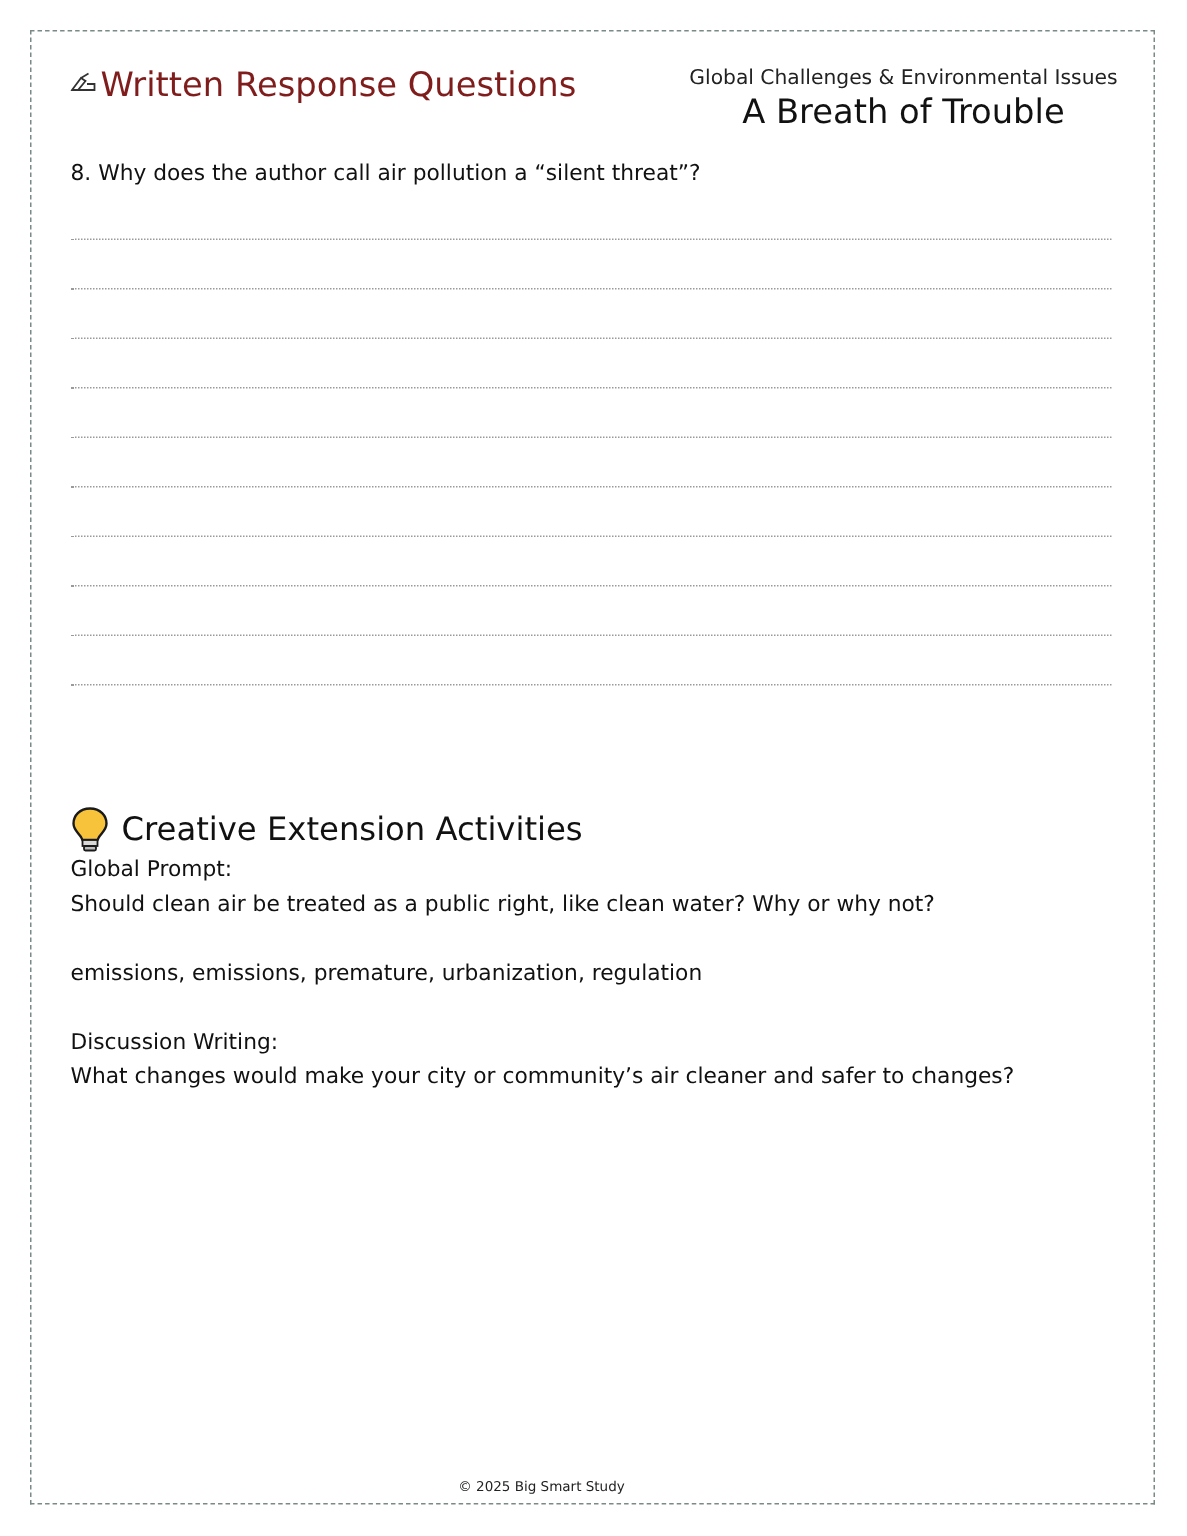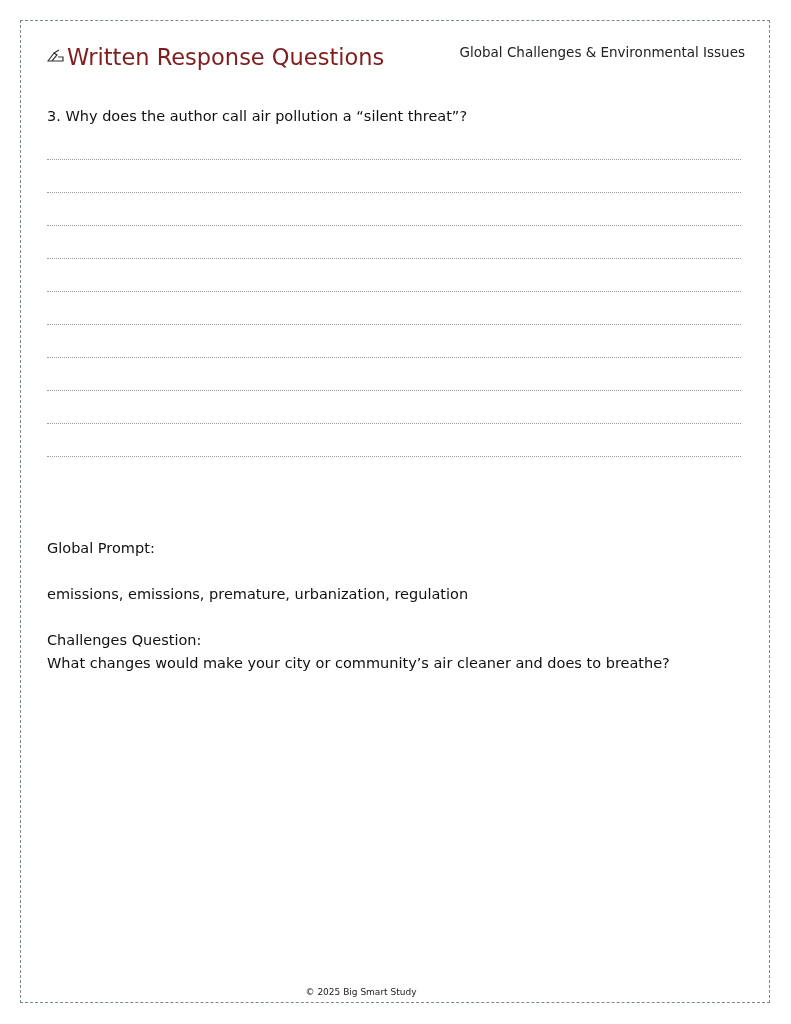--- a/index.html
+++ b/index.html
@@ -32,39 +32,51 @@
       <path d="M1 12 L7 4 L10 6 L5 12 Z" fill="none" stroke="#333" stroke-width="1.2"></path>
       <path d="M7 4 L12 1" stroke="#333" stroke-width="1.2"></path>
       <path d="M5 12 H16 V8 H11" fill="none" stroke="#333" stroke-width="1.2"></path>
     </svg>
   </span>
   <span>Written Response Questions</span>
 </div>
 
 <div class="title-right">
   <div class="series">Global Challenges &amp; Environmental Issues</div>
+  <div class="story">A Breath of Trouble</div>
 </div>
 
-<div class="question">3. Why does the author call air pollution a “silent threat”?</div>
+<div class="question">8. Why does the author call air pollution a “silent threat”?</div>
 
 <div class="lines">
   <div class="line"></div>
   <div class="line"></div>
   <div class="line"></div>
   <div class="line"></div>
   <div class="line"></div>
   <div class="line"></div>
   <div class="line"></div>
   <div class="line"></div>
   <div class="line"></div>
   <div class="line"></div>
 </div>
 
 <div class="creative">
+  <div class="creative-title">
+    <span class="bulb">
+      <svg width="26" height="32" viewBox="0 0 26 32">
+        <path d="M13 2 C6 2 2 7 2 12 C2 16 5 18 7 21 L8 23 H18 L19 21 C21 18 24 16 24 12 C24 7 20 2 13 2 Z" fill="#f6c33b" stroke="#1a1a1a" stroke-width="1.6"></path>
+        <rect x="8" y="23" width="10" height="4" fill="#d9d9d9" stroke="#1a1a1a" stroke-width="1.2"></rect>
+        <rect x="9" y="27" width="8" height="3" rx="1" fill="#bdbdbd" stroke="#1a1a1a" stroke-width="1.2"></rect>
+      </svg>
+    </span>
+    <span>Creative Extension Activities</span>
+  </div>
   <div class="label">Global Prompt:</div>
+  <div class="text">Should clean air be treated as a public right, like clean water? Why or why not?</div>
   <div class="gap"></div>
   <div class="text">emissions, emissions, premature, urbanization, regulation</div>
   <div class="gap"></div>
-  <div class="label">Challenges Question:</div>
-  <div class="text">What changes would make your city or community’s air cleaner and does to breathe?</div>
+  <div class="label">Discussion Writing:</div>
+  <div class="text">What changes would make your city or community’s air cleaner and safer to changes?</div>
 </div>
 
 <div class="footer">© 2025 Big Smart Study</div>
 
 </body></html>

